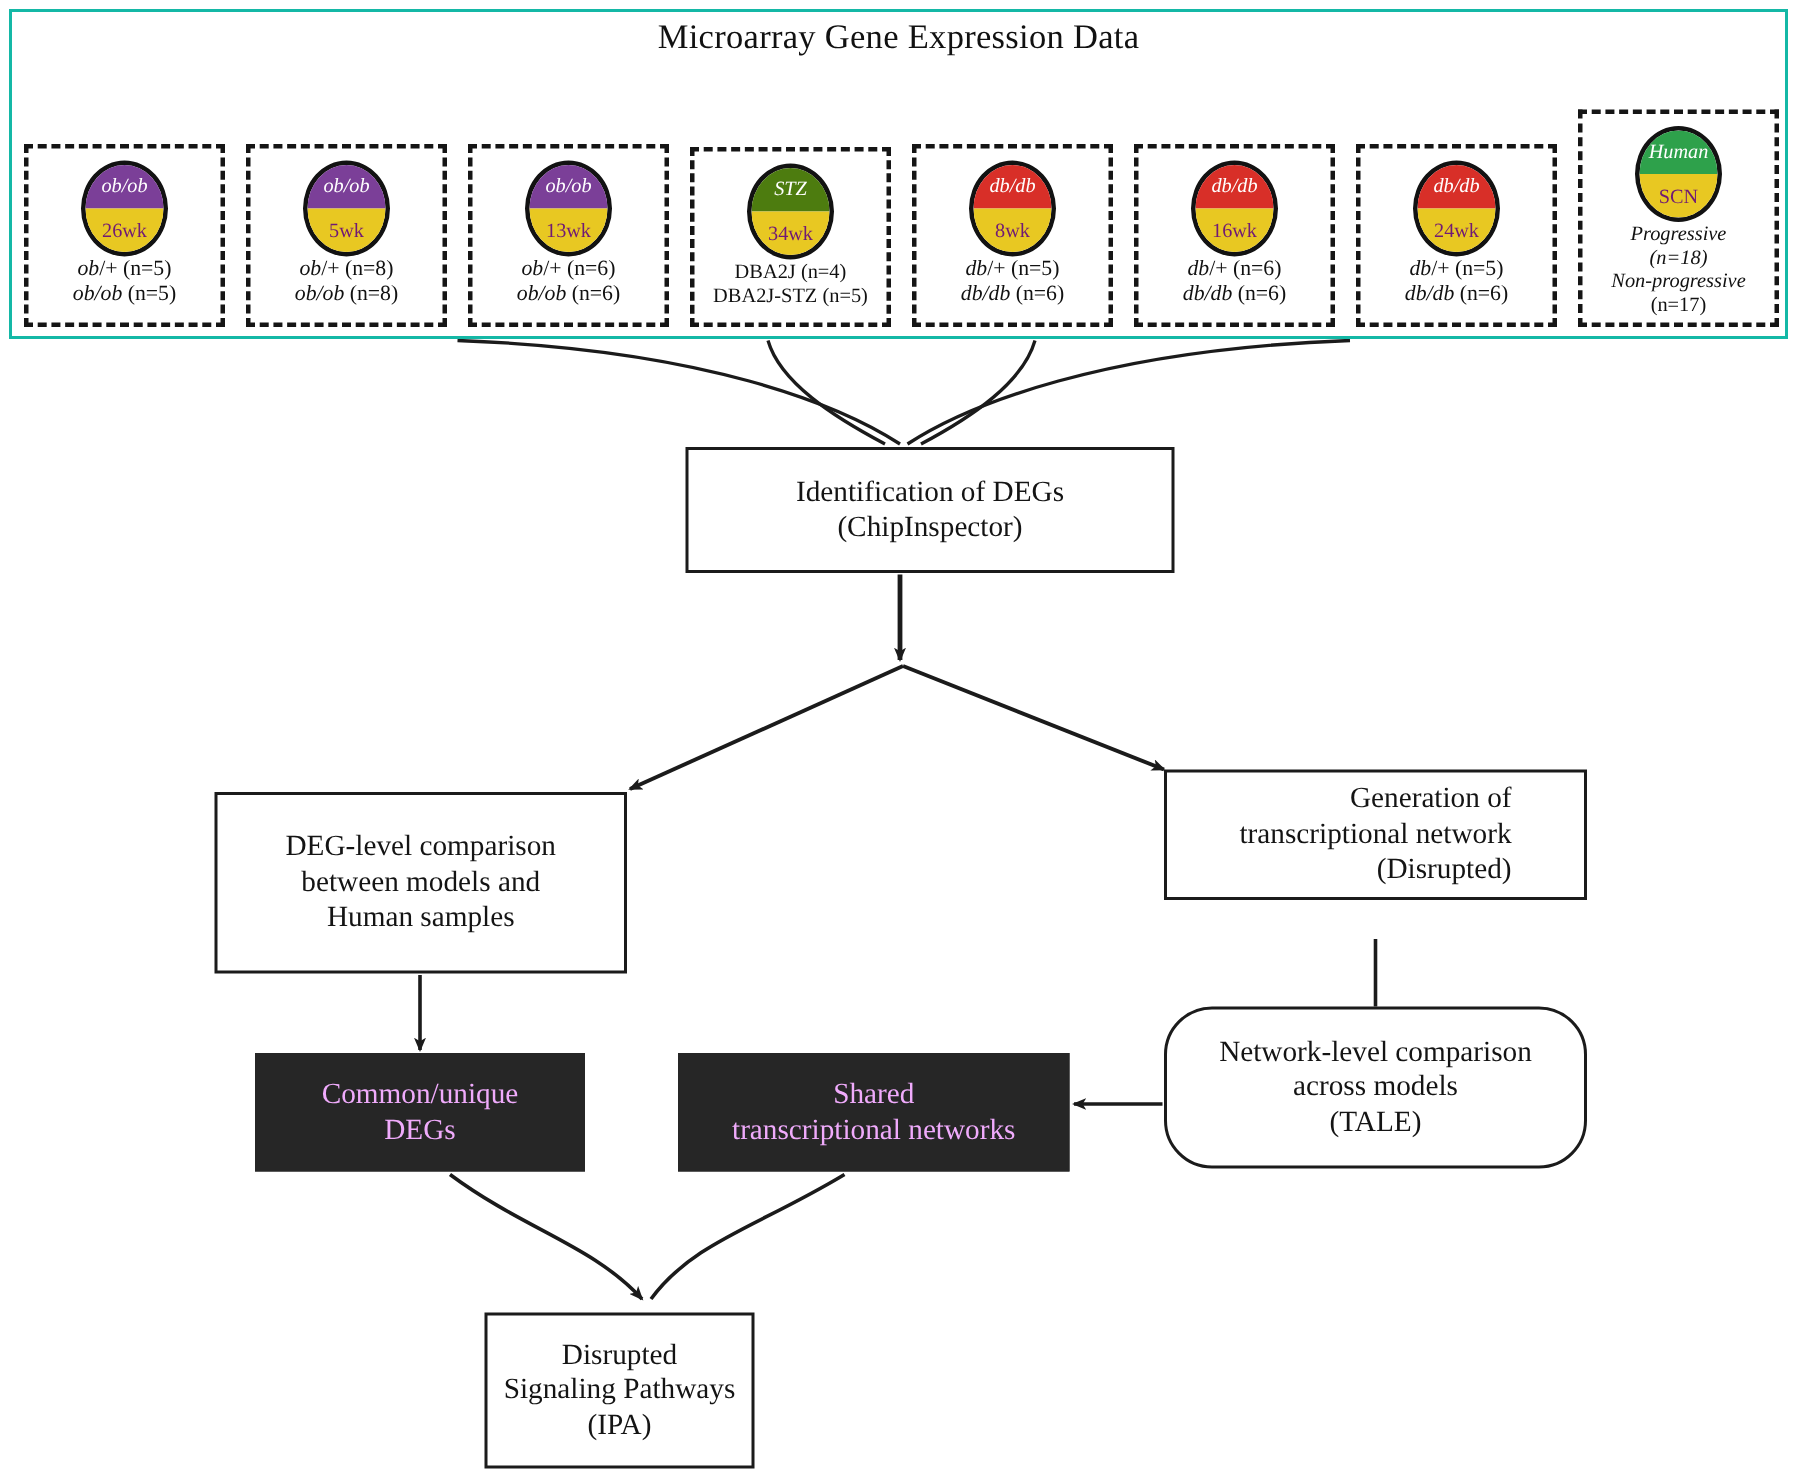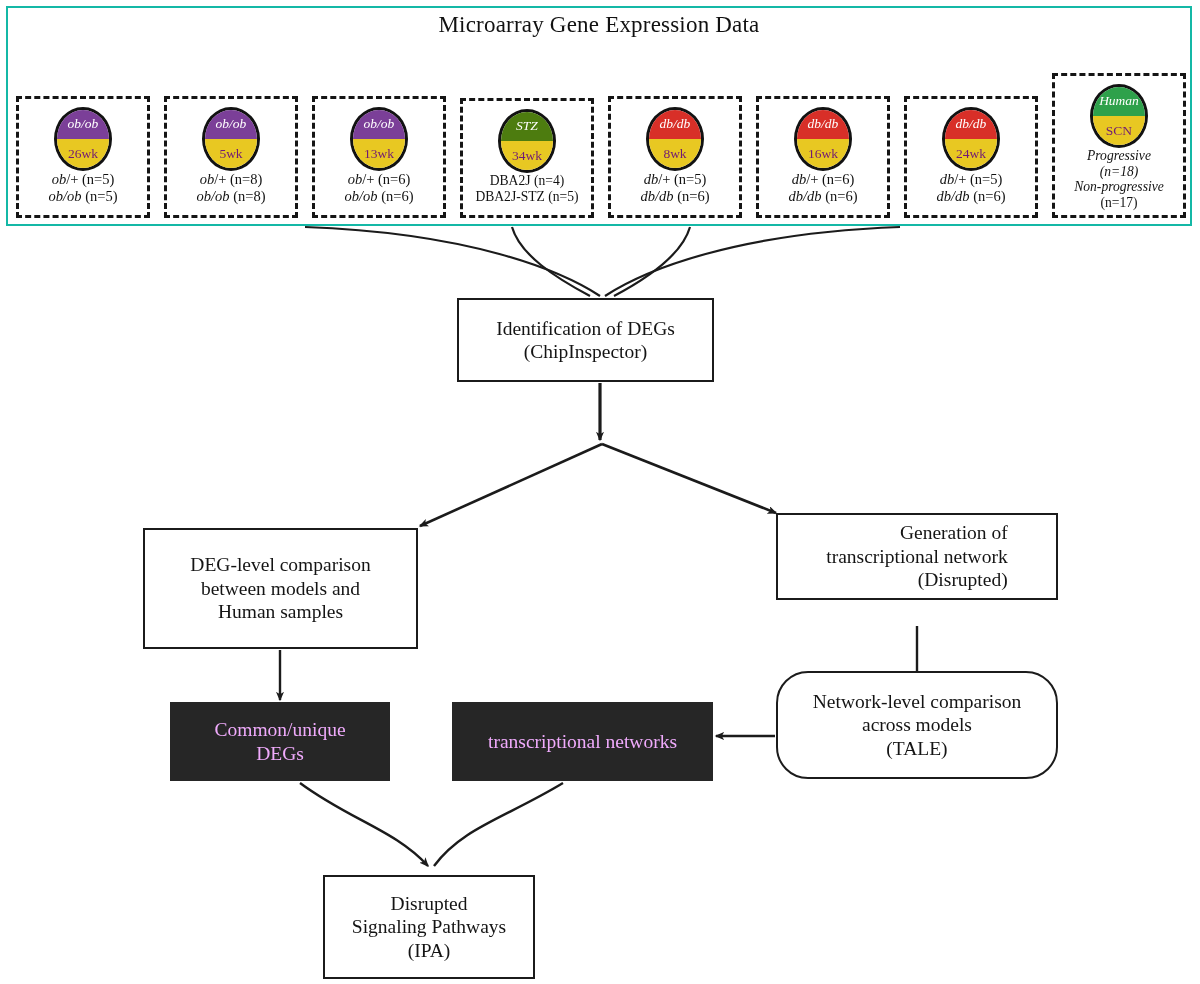--- a/index.html
+++ b/index.html
@@ -113,27 +113,27 @@
     line-height: 1.2;
     color: #141414;
   }
   .pbox.dark {
     background: #262626;
     border-color: #262626;
     color: #f0abfc;
   }
   .pbox .txt { display: block; padding: 0 8px; }
 
-  #box-deg        { left: 457px; top: 298px;  width: 257px; height: 84px; }
+  #box-deg        { left: 457px; top: 298px;  width: 326px; height: 84px; }
   #box-degcompare { left: 143px; top: 528px;  width: 275px; height: 121px; }
   #box-network    { left: 776px; top: 513px;  width: 282px; height: 87px; text-align: right; }
   #box-netcompare { left: 776px; top: 671px;  width: 282px; height: 108px; border-radius: 32px; }
   #box-commondeg  { left: 170px; top: 702px;  width: 220px; height: 79px; }
   #box-sharednet  { left: 452px; top: 702px;  width: 261px; height: 79px; }
-  #box-pathways   { left: 323px; top: 875px;  width: 212px; height: 104px; }
+  #box-pathways   { left: 323px; top: 875px;  width: 180px; height: 104px; }
 </style>
 </head>
 <body>
 
 <div id="canvas">
 
   <svg id="edges" viewBox="0 0 1200 984" xmlns="http://www.w3.org/2000/svg">
     <defs>
       <marker id="arrowhead" markerWidth="10" markerHeight="8" refX="8.2" refY="4" orient="auto" markerUnits="userSpaceOnUse">
         <path d="M0,0 L9.5,4 L0,8 L2.4,4 Z" fill="#1b1b1b"></path>
@@ -296,20 +296,21 @@
 
   <div class="pbox dark" id="box-commondeg">
     <span>
       <span class="txt">Common/unique</span>
       <span class="txt">DEGs</span>
     </span>
   </div>
 
   <div class="pbox dark" id="box-sharednet">
     <span>
+      <span class="txt">Shared</span>
       <span class="txt">transcriptional networks</span>
     </span>
   </div>
 
   <div class="pbox" id="box-pathways">
     <span>
       <span class="txt">Disrupted</span>
       <span class="txt">Signaling Pathways</span>
       <span class="txt">(IPA)</span>
     </span>

